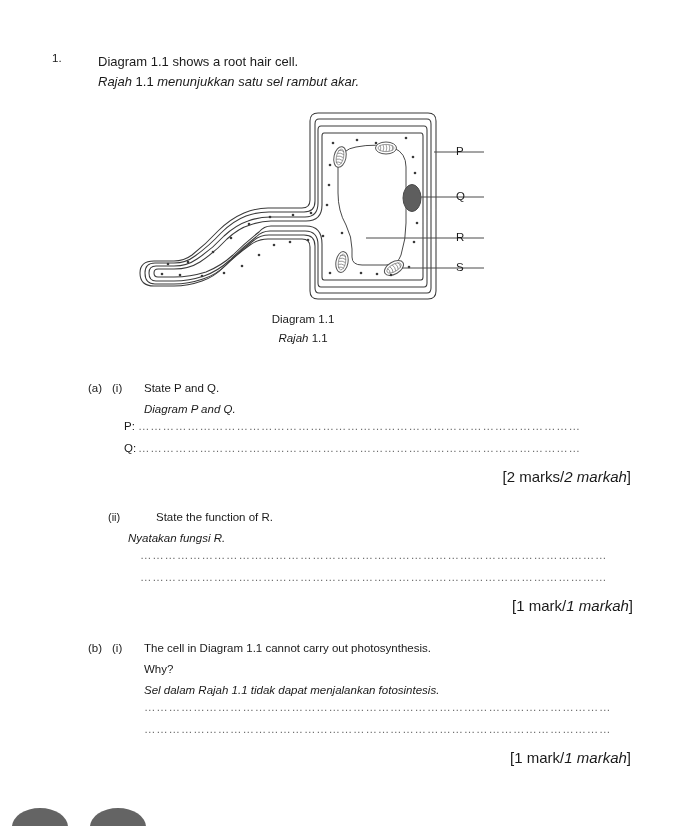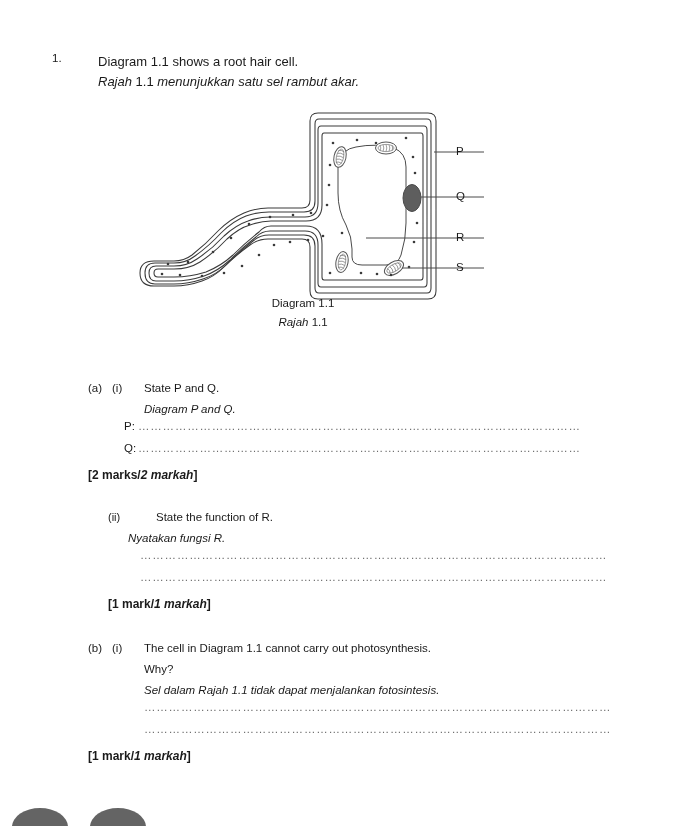--- a/index.html
+++ b/index.html
@@ -48,21 +48,21 @@
     left: 118px;
     top: 105px;
     width: 370px;
     height: 205px;
   }
   .diagram-wrap svg { display: block; }
 
   .caption {
     position: absolute;
     left: 118px;
-    top: 294px;
+    top: 310px;
     width: 370px;
     text-align: center;
     font-size: 11.5px;
     line-height: 19px;
   }
 
   
   .part {
     position: absolute;
     width: 545px;
@@ -120,24 +120,24 @@
     white-space: nowrap;
     color: #6a6a6a;
     font-size: 11.5px;
     letter-spacing: 0.8px;
   }
   .dots-p  { left: 50px;  width: 496px; }
   .dots-f  { left: 56px;  width: 490px; }
 
   .marks {
     position: relative;
-    font-size: 12px;
+    text-align: right;
+    font-size: 15px;
     padding-right: 2px;
     margin-top: 4px;
-    font-weight: bold;
   }
 
   
   .bottom-shape {
     position: absolute;
     bottom: -20px;
     width: 56px;
     height: 38px;
     border-radius: 50%;
     background: #646464;

